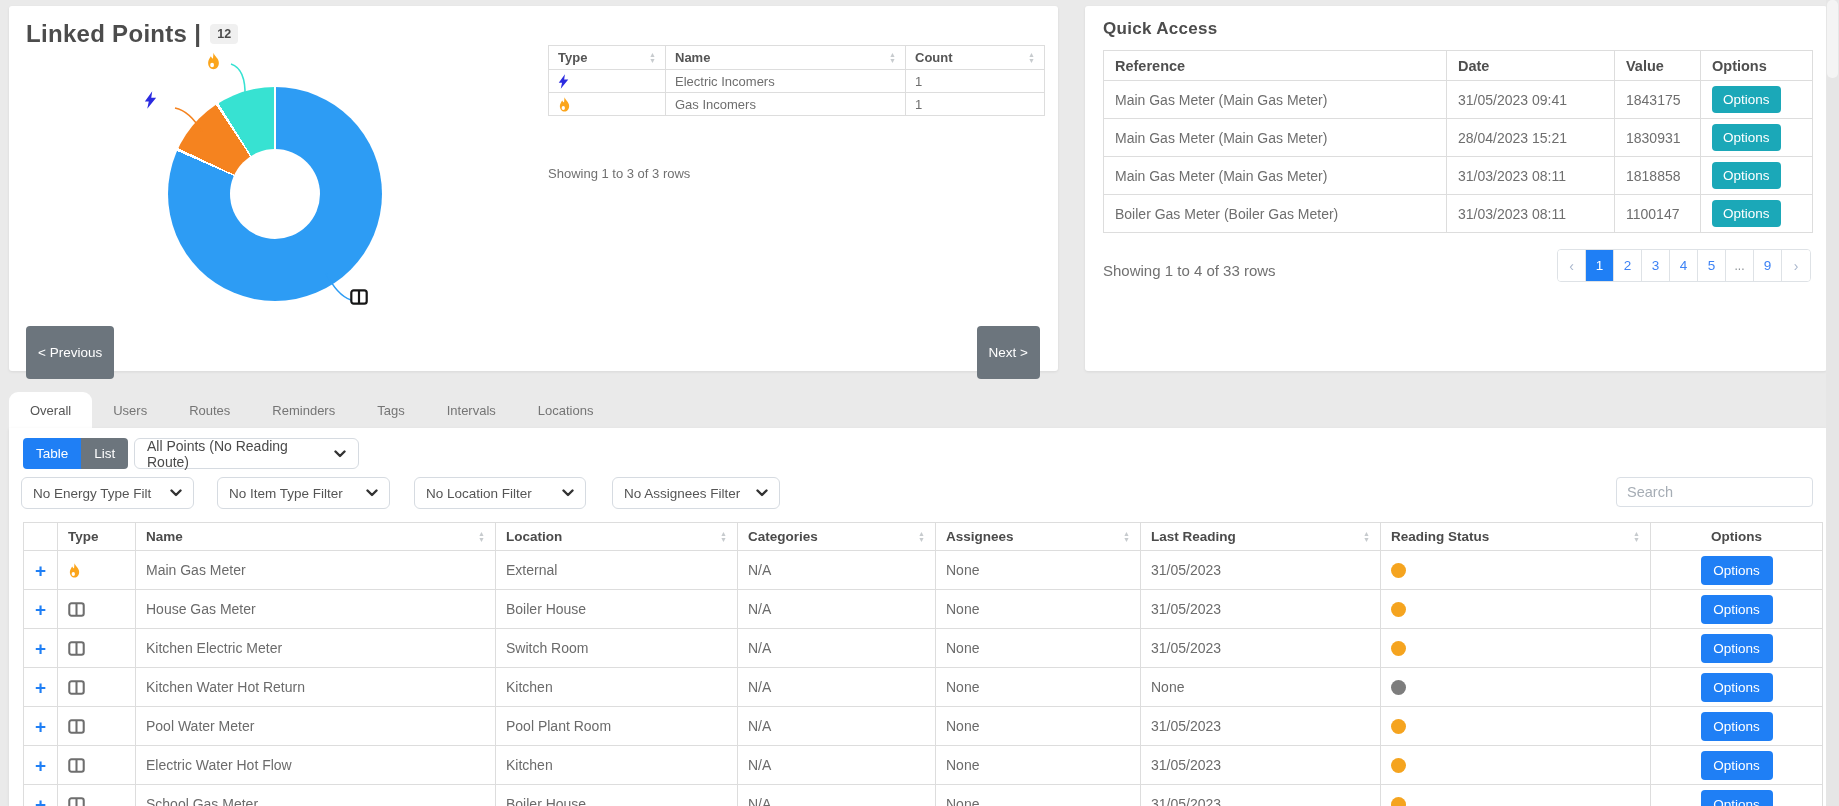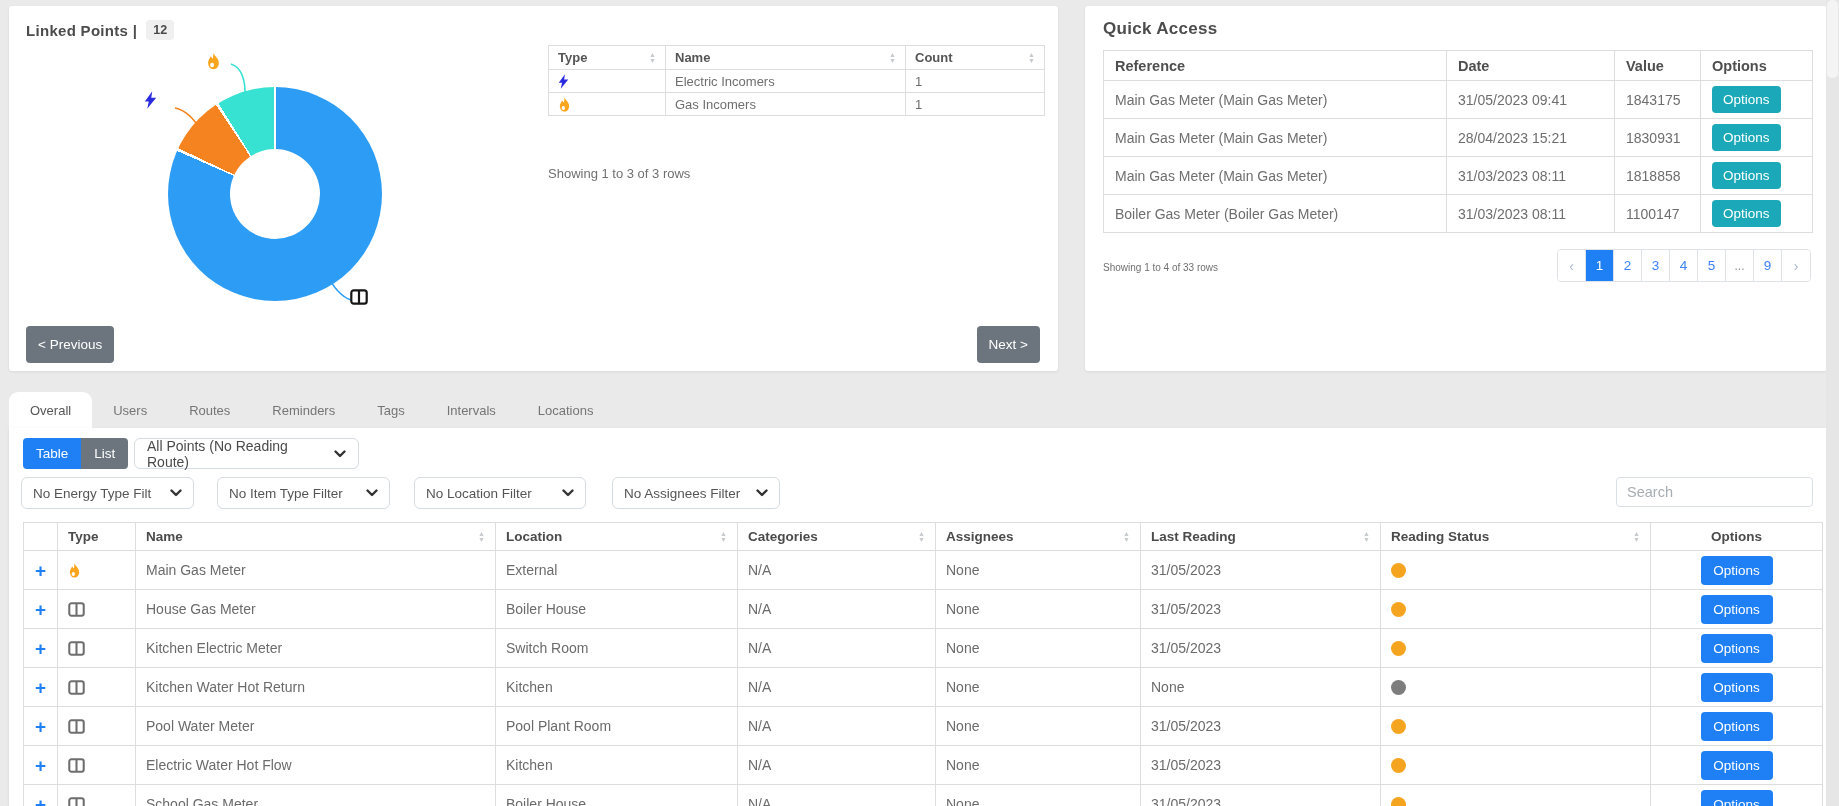--- a/index.html
+++ b/index.html
@@ -10,21 +10,21 @@
     overflow:hidden;
     position:relative;
     color:#6b6b6b;
   }
   .card { position:absolute; background:#fff; border-radius:3px; box-shadow:0 1px 3px rgba(0,0,0,.08); }
   #card-linked { left:9px; top:6px; width:1049px; height:365px; }
   #card-qa     { left:1085px; top:6px; width:742px; height:365px; }
 
   
   .title-row { position:absolute; left:17px; top:14px; display:flex; align-items:center; gap:9px; }
-  .card-title { font-size:15px; font-weight:bold; color:#4c4c4c; letter-spacing:.3px; }
+  .card-title { font-size:24px; font-weight:bold; color:#4c4c4c; letter-spacing:.3px; }
   .badge { background:#f0f0f0; color:#4a4a4a; font-size:12.5px; padding:3px 7px; border-radius:4px; font-weight:bold; }
   #qa-title { position:absolute; left:18px; top:13px; font-size:17px; font-weight:bold; color:#4c4c4c; letter-spacing:.3px; }
 
   
   #donut { position:absolute; left:159px; top:81px; width:214px; height:214px; border-radius:50%; }
   #donut::after { content:""; position:absolute; left:62px; top:62px; width:90px; height:90px; border-radius:50%; background:#fff; }
   #leaders { position:absolute; left:0; top:0; width:1049px; height:365px; pointer-events:none; }
   .chart-label { position:absolute; }
 
   
@@ -43,31 +43,31 @@
 
   
   #mini-table { position:absolute; left:539px; top:39px; width:496px; border-collapse:collapse; table-layout:fixed; }
   #mini-table th, #mini-table td { border:1px solid #ddd; padding:0 9px; text-align:left; }
   #mini-table th { height:24px; font-size:13px; color:#555; font-weight:bold; }
   #mini-table td { height:23px; font-size:13px; color:#6e6e6e; }
   .th-flex { display:flex; align-items:center; justify-content:space-between; }
   #mini-summary { position:absolute; left:539px; top:160px; font-size:13px; color:#707070; }
 
   .btn { border:none; border-radius:4px; color:#fff; font-family:inherit; cursor:pointer; }
-  .btn-gray { background:#6c757d; font-size:13.5px; padding:11px 12px; }
+  .btn-gray { background:#6c757d; font-size:13.5px; padding:19px 12px; }
   #prev-btn { position:absolute; left:17px; top:320px; }
   #next-btn { position:absolute; right:18px; top:320px; }
 
   
   #qa-table { position:absolute; left:18px; top:44px; width:709px; border-collapse:collapse; table-layout:fixed; }
   #qa-table th, #qa-table td { border:1px solid #ddd; padding:0 11px; text-align:left; }
   #qa-table th { height:30px; font-size:14.5px; color:#4f4f4f; font-weight:bold; }
   #qa-table td { height:38px; font-size:14px; color:#6e6e6e; }
   .btn-teal { background:#1BA8B8; font-size:13.5px; padding:6px 11px; }
-  #qa-summary { position:absolute; left:18px; top:256px; font-size:10px; color:#707070; }
+  #qa-summary { position:absolute; left:18px; top:256px; font-size:15px; color:#707070; }
   #pagination { position:absolute; right:16px; top:243px; display:flex; border:1px solid #dee2e6; border-radius:4px; overflow:hidden; background:#fff; }
   .pg { width:28px; height:31px; display:flex; align-items:center; justify-content:center; font-size:13.5px; color:#3d82f5; border-right:1px solid #dee2e6; cursor:pointer; background:#fff; }
   .pg:last-child { border-right:none; }
   .pg.active { background:#1F7FF5; color:#fff; }
   .pg-nav { color:#a9b6cc; font-size:14px; }
   .pg-ellipsis { color:#8a8f94; font-size:12px; cursor:default; }
 
   
   #tabs { position:absolute; left:9px; top:392px; display:flex; height:36px; }
   .tab { padding:0 21px; display:flex; align-items:center; font-size:13px; color:#757575; cursor:pointer; }

